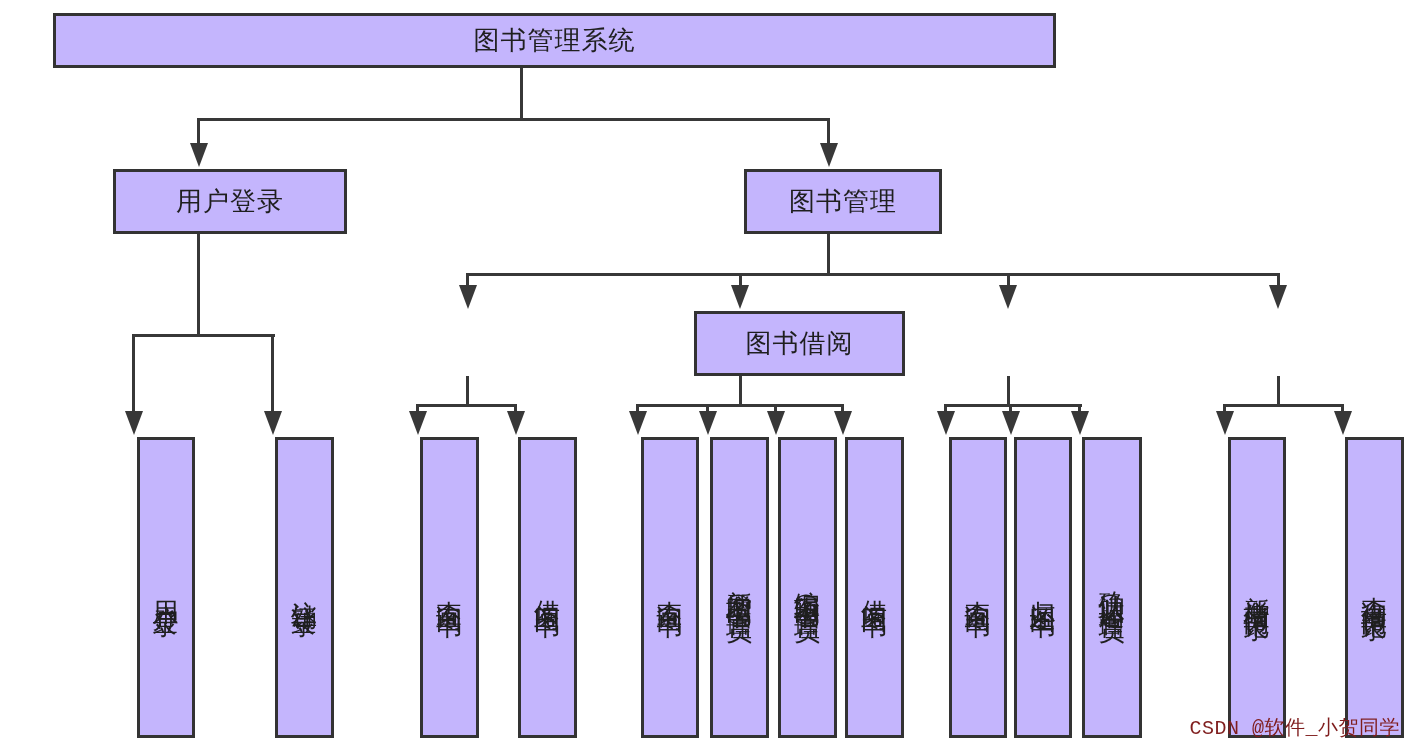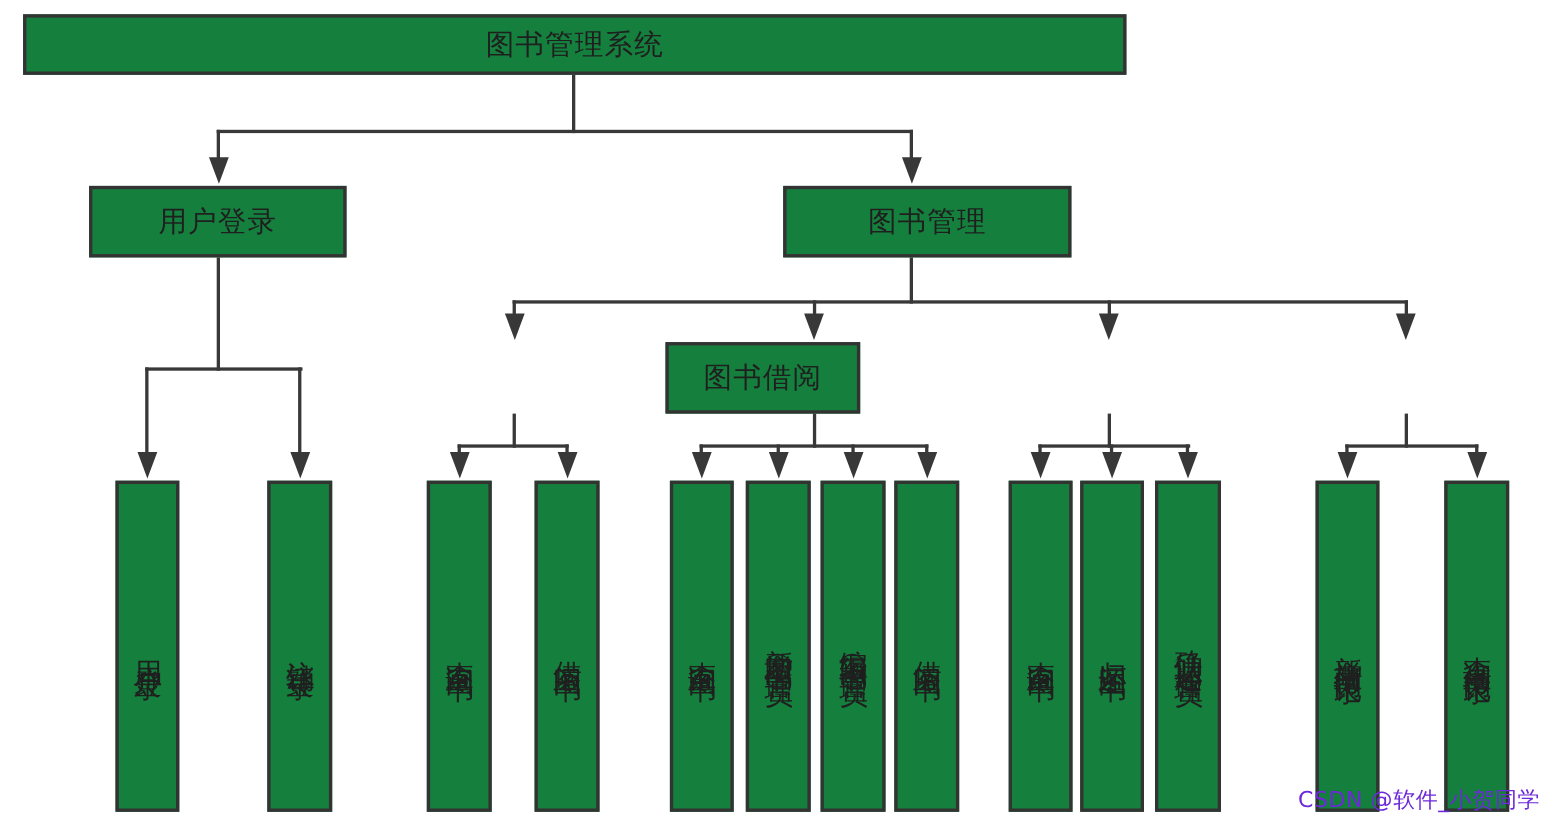--- a/index.html
+++ b/index.html
@@ -8,25 +8,26 @@
     width: 1405px;
     height: 747px;
     background: #ffffff;
     font-family: "DejaVu Sans", "Liberation Sans", sans-serif;
     overflow: hidden;
   }
   .box {
     position: absolute;
     box-sizing: border-box;
     border: 3px solid #333333;
-    background: #15803d;
+    background: #c4b5fd;
     display: flex;
     align-items: center;
     justify-content: center;
     color: #1f1f1f;
+    margin-left: 32px;
   }
   .hbox {
     font-size: 26px;
     letter-spacing: 1px;
     white-space: nowrap;
   }
   .vbox {
     writing-mode: vertical-rl;
     text-orientation: mixed;
     font-size: 26px;
@@ -43,61 +44,62 @@
     height: 0;
     border-left: 9px solid transparent;
     border-right: 9px solid transparent;
     border-top: 24px solid #383838;
   }
   .watermark {
     position: absolute;
     top: 714px;
     right: 5px;
     font-size: 20px;
-    color: #6d28d9;
+    color: #7f1d1d;
     letter-spacing: 0.5px;
     white-space: nowrap;
+    font-family: Liberation Mono, monospace;
   }
 </style>
 </head>
 <body>
 
 <div id="stage">
 
   <div class="box hbox" style="left:21px; top:13px; width:1003px; height:55px;">图书管理系统</div>
 
   <div class="line" style="left:520px; top:68px; width:3px; height:53px;"></div>
   <div class="line" style="left:197px; top:118px; width:633px; height:3px;"></div>
   <div class="line" style="left:197px; top:118px; width:3px; height:27px;"></div>
   <div class="line" style="left:827px; top:118px; width:3px; height:27px;"></div>
   <div class="arrow" style="left:190px; top:143px;"></div>
   <div class="arrow" style="left:820px; top:143px;"></div>
 
   <div class="box hbox" style="left:81px; top:169px; width:234px; height:65px;">用户登录</div>
-  <div class="box hbox" style="left:712px; top:169px; width:262px; height:65px;">图书管理</div>
+  <div class="box hbox" style="left:712px; top:169px; width:198px; height:65px;">图书管理</div>
 
   <div class="line" style="left:197px; top:234px; width:3px; height:103px;"></div>
   <div class="line" style="left:132px; top:334px; width:143px; height:3px;"></div>
   <div class="line" style="left:132px; top:334px; width:3px; height:80px;"></div>
   <div class="line" style="left:271px; top:334px; width:3px; height:80px;"></div>
   <div class="arrow" style="left:125px; top:411px;"></div>
   <div class="arrow" style="left:264px; top:411px;"></div>
 
   <div class="line" style="left:827px; top:234px; width:3px; height:42px;"></div>
   <div class="line" style="left:466px; top:273px; width:814px; height:3px;"></div>
   <div class="line" style="left:466px; top:273px; width:3px; height:15px;"></div>
   <div class="line" style="left:739px; top:273px; width:3px; height:15px;"></div>
   <div class="line" style="left:1007px; top:273px; width:3px; height:15px;"></div>
   <div class="line" style="left:1277px; top:273px; width:3px; height:15px;"></div>
   <div class="arrow" style="left:459px; top:285px;"></div>
   <div class="arrow" style="left:731px; top:285px;"></div>
   <div class="arrow" style="left:999px; top:285px;"></div>
   <div class="arrow" style="left:1269px; top:285px;"></div>
 
-  <div class="box hbox" style="left:605px; top:311px; width:177px; height:65px;">图书借阅</div>
+  <div class="box hbox" style="left:662px; top:311px; width:211px; height:65px;">图书借阅</div>
 
   <div class="line" style="left:466px; top:376px; width:3px; height:31px;"></div>
   <div class="line" style="left:416px; top:404px; width:101px; height:3px;"></div>
   <div class="line" style="left:416px; top:404px; width:3px; height:10px;"></div>
   <div class="line" style="left:514px; top:404px; width:3px; height:10px;"></div>
   <div class="arrow" style="left:409px; top:411px;"></div>
   <div class="arrow" style="left:507px; top:411px;"></div>
 
   <div class="line" style="left:739px; top:376px; width:3px; height:31px;"></div>
   <div class="line" style="left:636px; top:404px; width:208px; height:3px;"></div>

